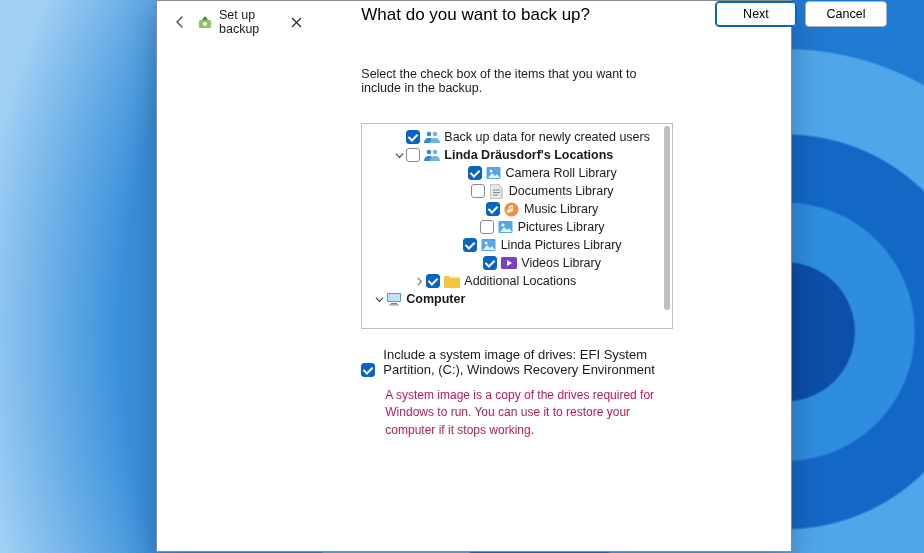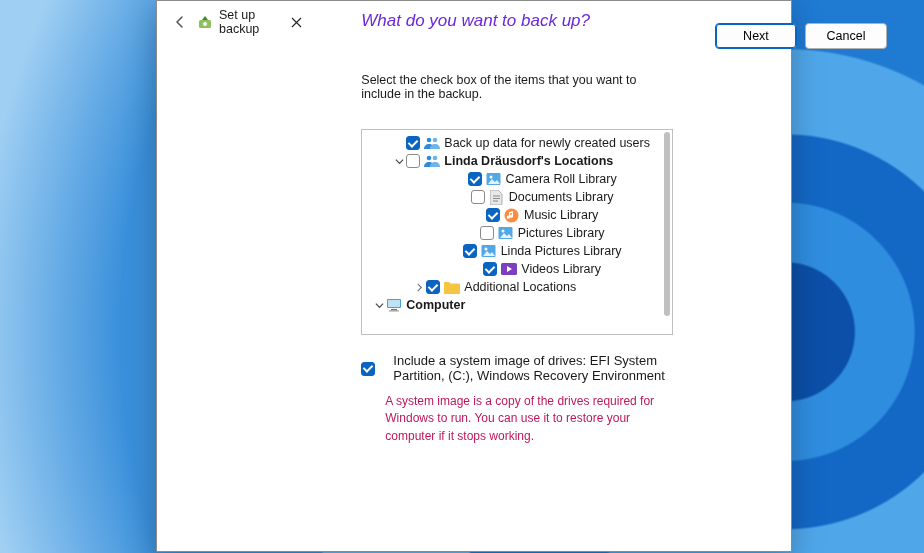--- a/index.html
+++ b/index.html
@@ -57,25 +57,24 @@
     font-size: 14px; color:#222;
     border-radius:4px;
   }
 
   .body {
     flex:1;
     padding: 0 42px 0 42px;
     display:flex; flex-direction:column;
   }
   h1.heading {
-    color:#6d28d9;
+    color:#000000;
     font-weight:400;
     font-size:17px;
-    margin: 10px 0 12px 0;
-    font-style: italic;
+    margin: 4px 0 12px 0;
   }
   .subtext { font-size:12.5px; margin-bottom: 28px; margin-top: 30px; }
 
   .tree-box {
     border:1px solid #bfbfbf;
     height: 206px;
     padding: 4px 0 4px 4px;
     position:relative;
     overflow:hidden;
   }
@@ -132,36 +131,35 @@
   }
   .bold{ font-weight:600; }
   .lbl{}
 
   .ind0{ padding-left: 6px; }
   .ind1{ padding-left: 26px; }
   .ind2{ padding-left: 46px; }
   .ind3{ padding-left: 68px; justify-content: center; }
 
   .opt-row{
-    display:flex; align-items:center;
+    display:flex; align-items:flex-end;
     margin-top:18px;
-    gap:10px;
   }
   .opt-row .cb{ margin-top:1px; margin-right:8px; }
   .opt-note{
     font-size:12px;
     color:#be185d;
     margin: 10px 0 0 24px;
     line-height:1.45;
   }
 
   .footer{
     height:56px;
     border-top: none;
-    display:flex; align-items:flex-end; justify-content:flex-end;
+    display:flex; align-items:flex-start; justify-content:flex-end;
     padding: 0 16px 8px 0;
     gap:8px;
   }
   button.win{
     min-width:82px; height:26px;
     background:#fdfdfd;
     border:1px solid #b0b0b0;
     border-radius:4px;
     font-size:12.5px;
     padding:0 14px;

